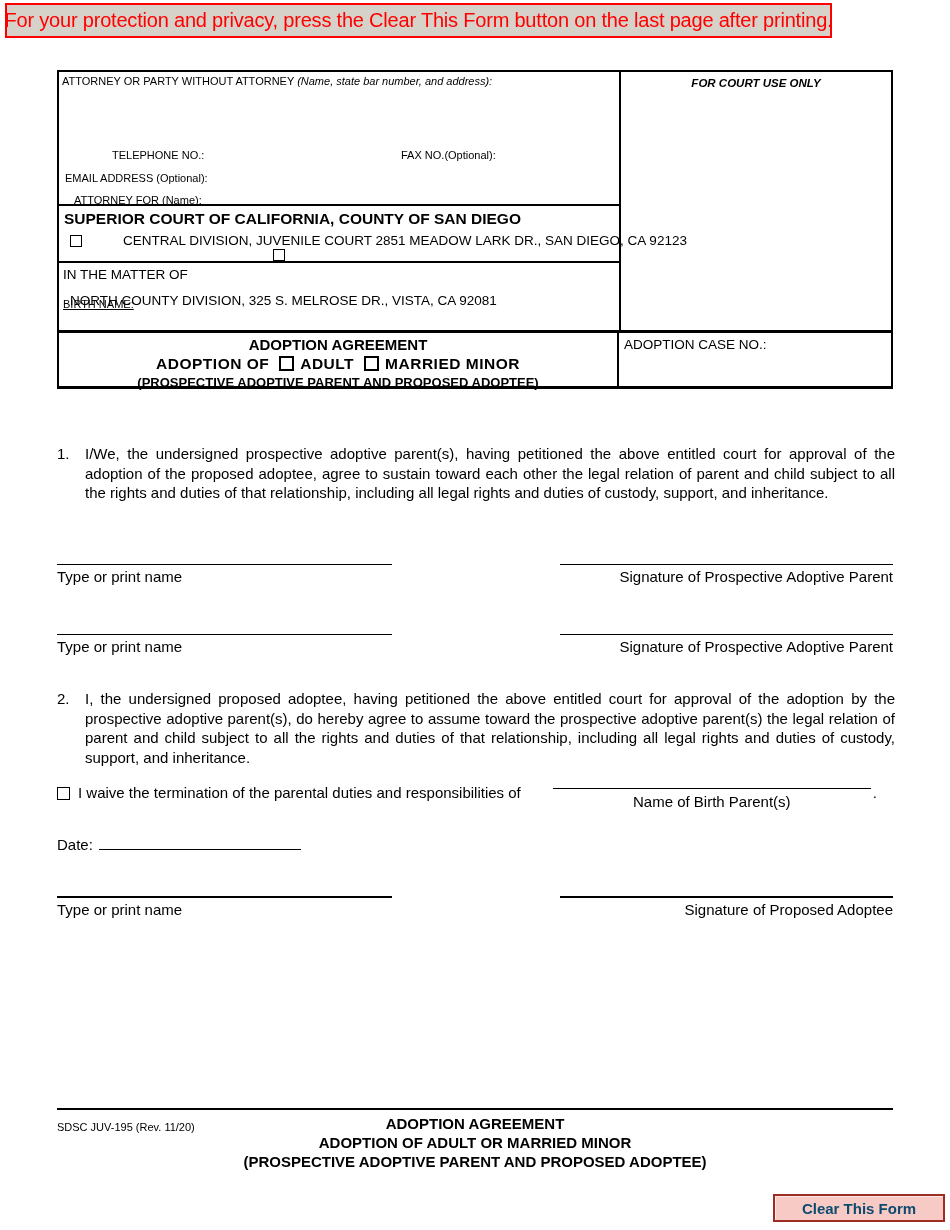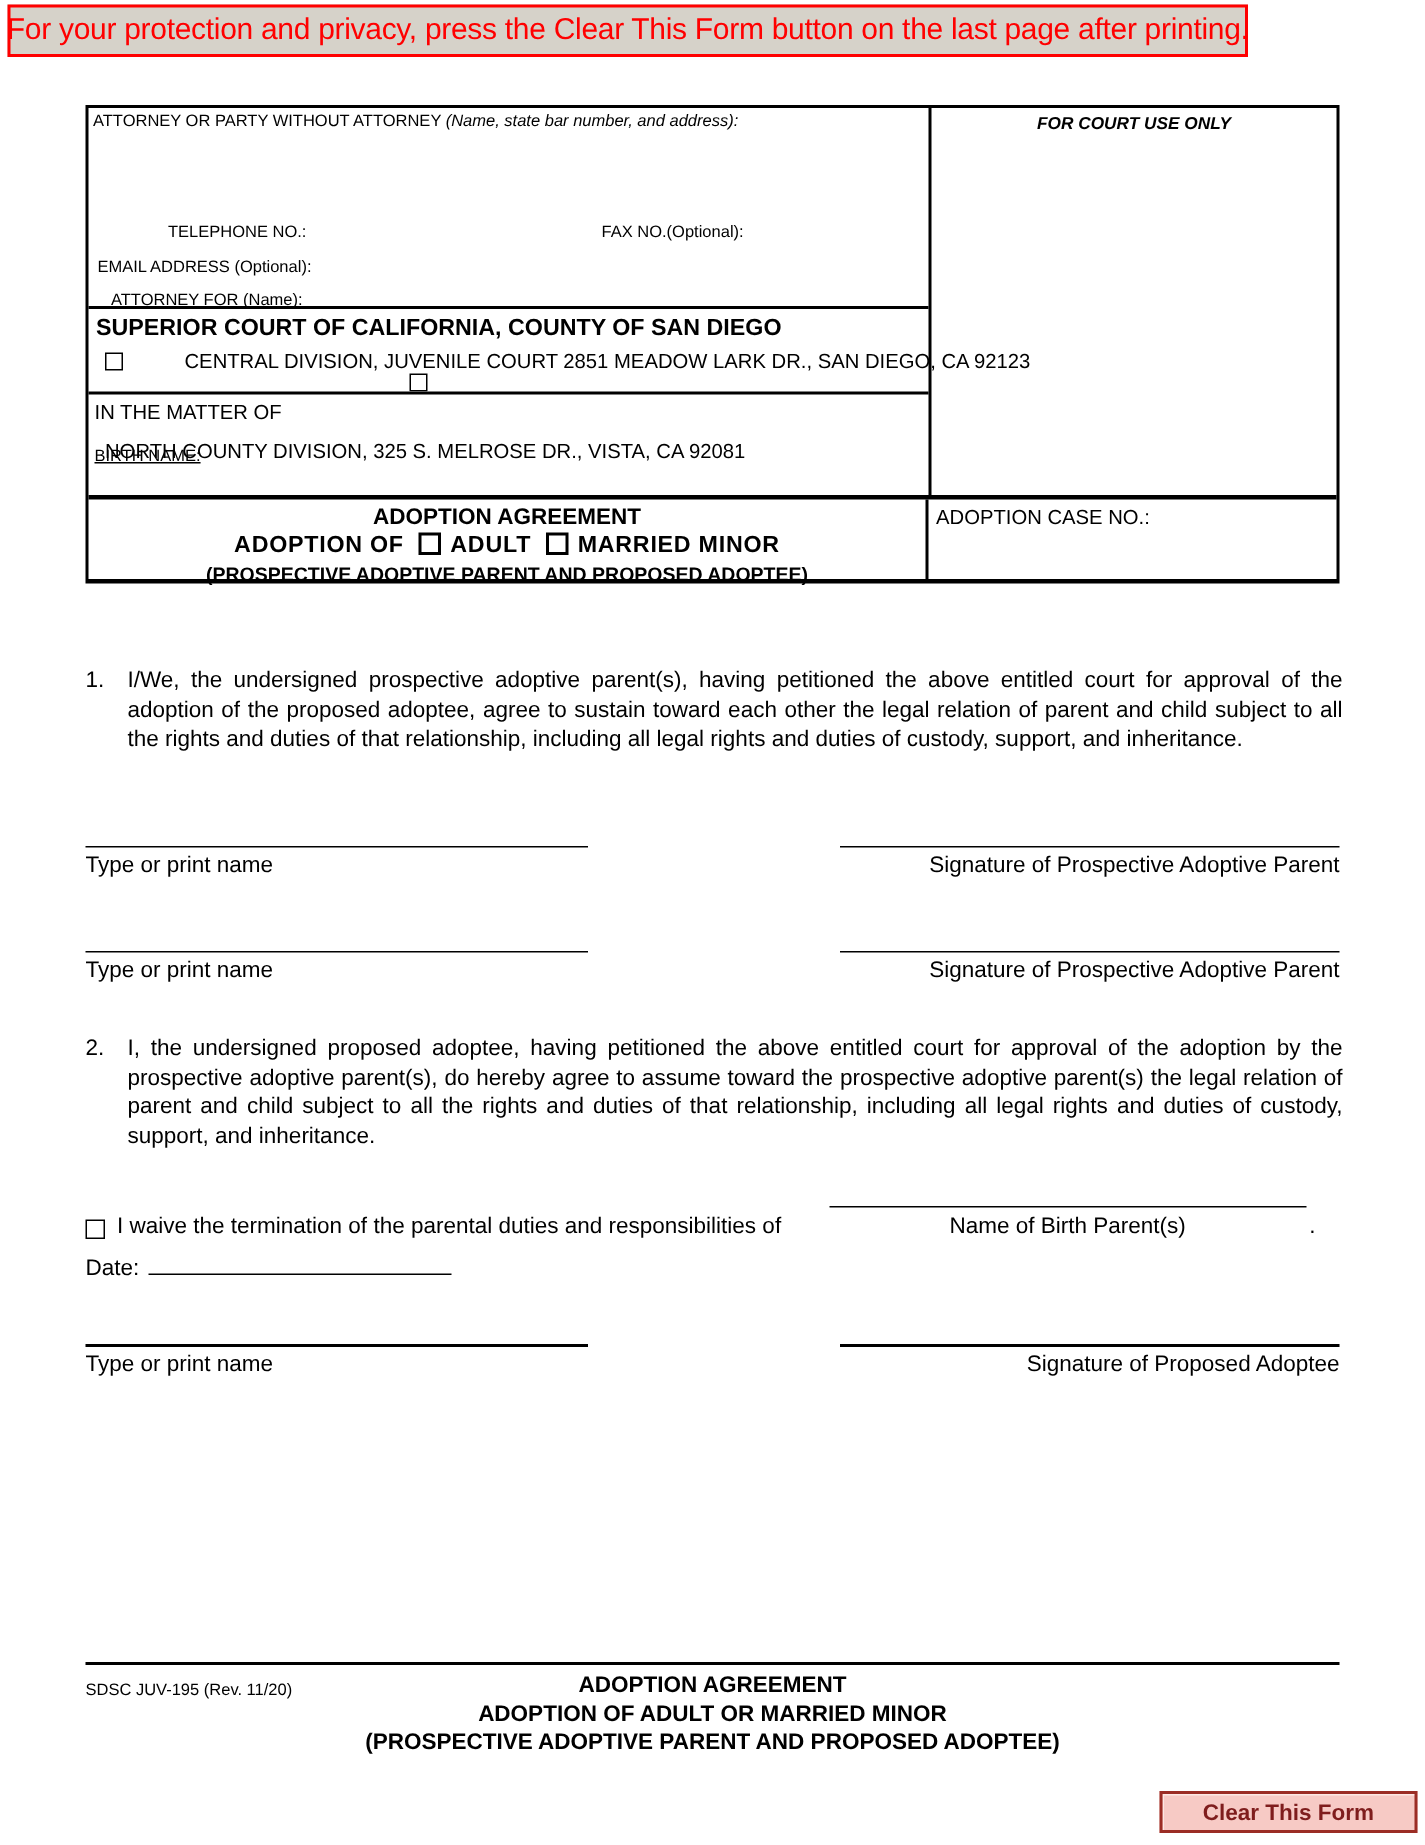--- a/index.html
+++ b/index.html
@@ -66,42 +66,42 @@
   .sig-col { width:335px; }
   .sig-col.right { width:333px; }
   .sig-line { border-top:1.5px solid #000; height:0; }
   .sig-line.bold { border-top-width:2.5px; }
   .sig-label { font-size:15px; padding-top:3px; }
   .sig-col.right .sig-label { text-align:right; }
   #sigrow1 { top:564px; }
   #sigrow2 { top:634px; }
   #sigrow3 { top:896px; }
 
-  .waiver { position:absolute; left:57px; top:790px; width:836px; display:flex; font-size:15px; align-items:flex-end; }
+  .waiver { position:absolute; left:57px; top:774px; width:836px; display:flex; font-size:15px; align-items:center; }
   .waiver .cb { width:13px; height:13px; margin-top:2px; margin-right:8px; }
   .waiver .wtext { white-space:nowrap; }
   .bp-col { width:318px; margin-left:32px; }
   .bp-line { border-bottom:1.5px solid #000; height:15px; }
   .bp-label { text-align:center; font-size:15px; padding-top:4px; }
   .bp-period { font-size:15px; margin-left:2px; padding-top:1px; }
 
   .date-row { position:absolute; left:57px; top:835px; font-size:15px; }
   .date-line { display:inline-block; width:202px; border-bottom:1.5px solid #000; height:15px; margin-left:6px; }
 
   
   .footer-rule { position:absolute; left:57px; top:1108px; width:836px; border-top:2.5px solid #000; }
   .footer-id { position:absolute; left:57px; top:1121px; font-size:11px; }
   .footer-titles { position:absolute; left:57px; top:1114px; width:836px; text-align:center; font-weight:bold; font-size:15px; line-height:19px; }
 
   .clear-btn {
     position:absolute; top:1194px; right:5px; width:172px; height:28px;
     background:#f7cac5; border:2px solid #9b2d25;
     box-shadow: inset 1px 1px 0 #fde7e4;
     font-family:"Liberation Sans", sans-serif;
-    font-size:15px; font-weight:bold; color:#7f1d1d;
+    font-size:15px; font-weight:bold; color:#0c4a6e;
     display:flex; align-items:center; justify-content:center; cursor:pointer;
   }
 </style>
 </head>
 <body>
 
 <div class="banner">
   <span>For your protection and privacy, press the Clear This Form button on the last page after printing.</span>
 </div>
 

